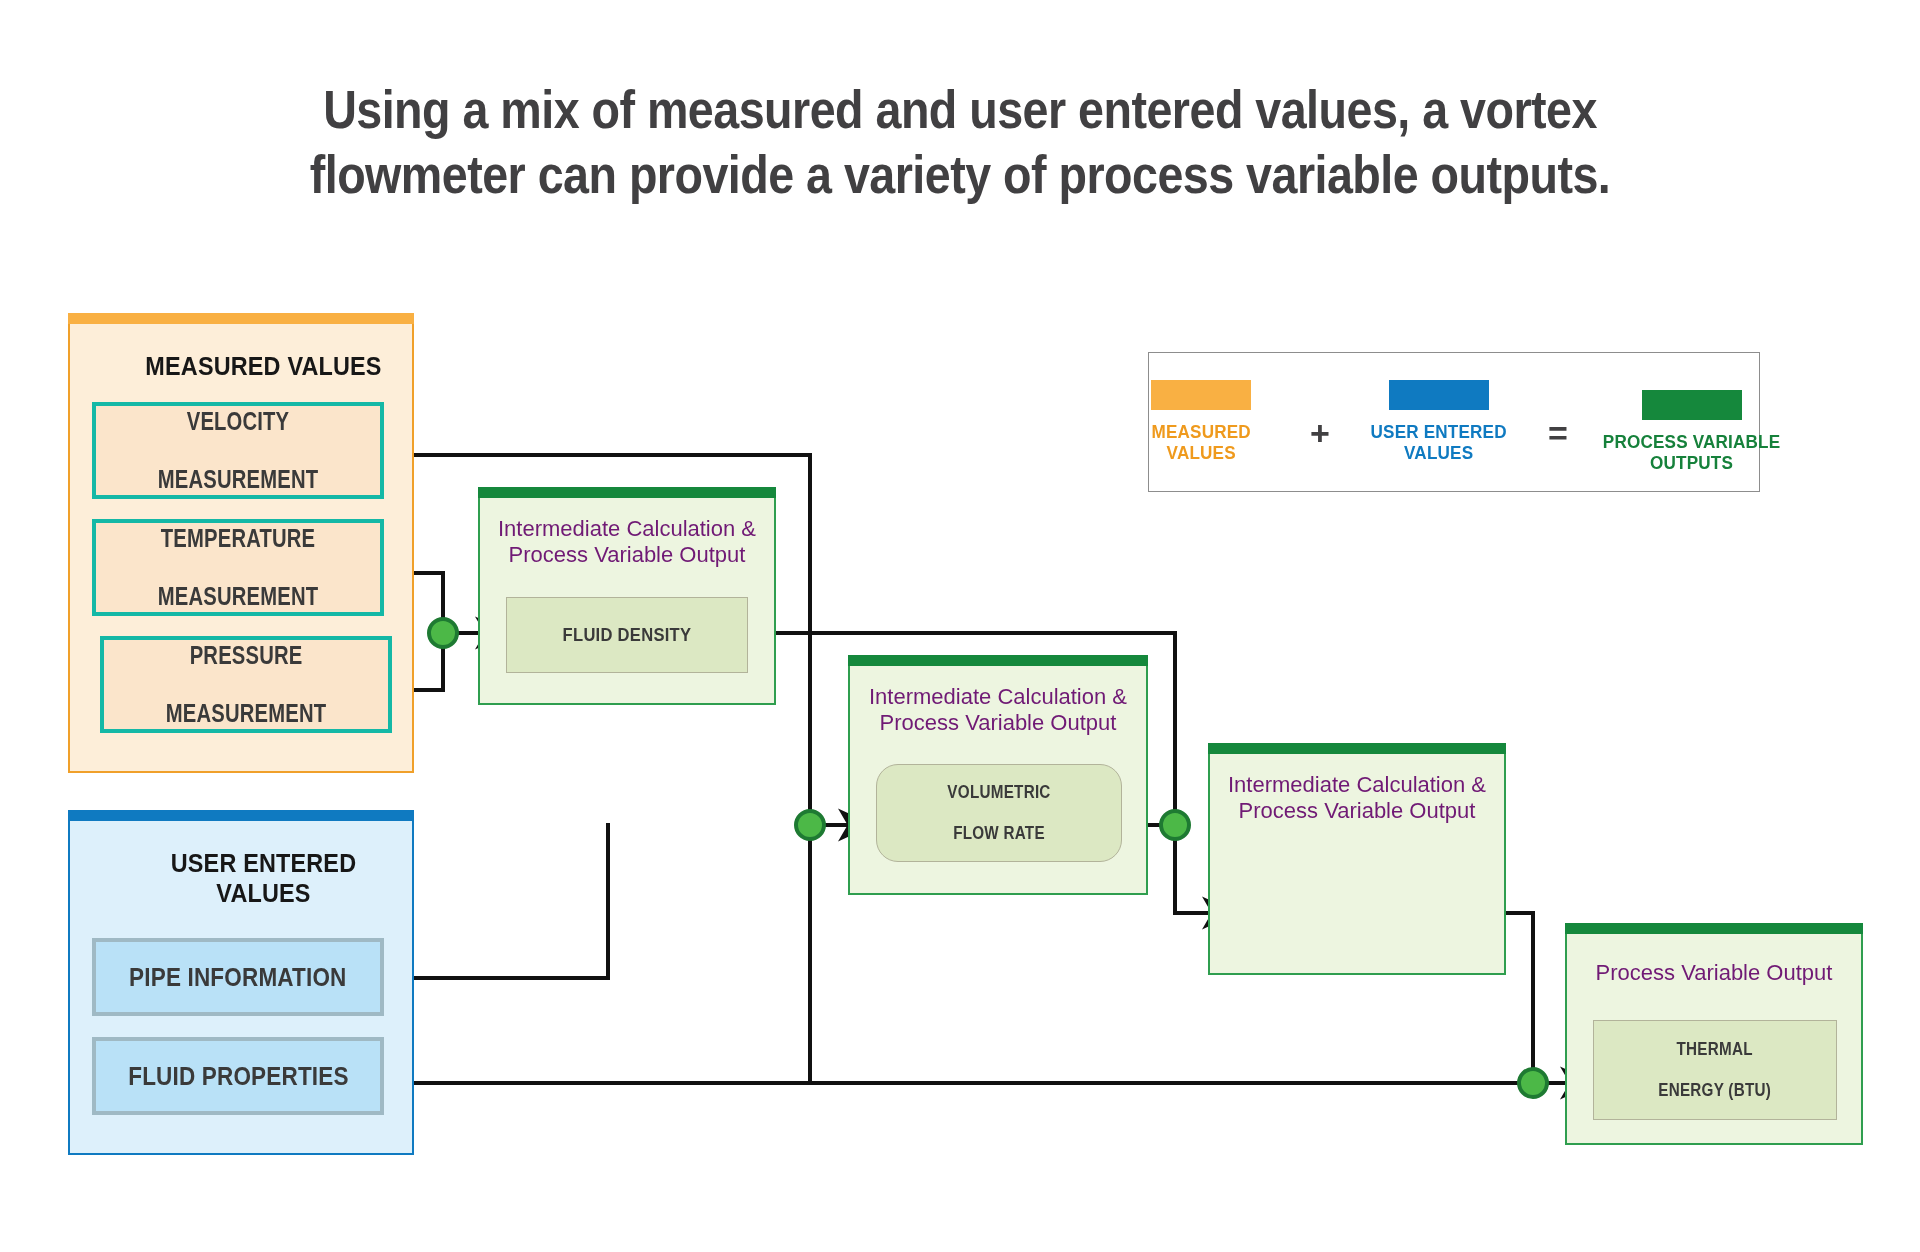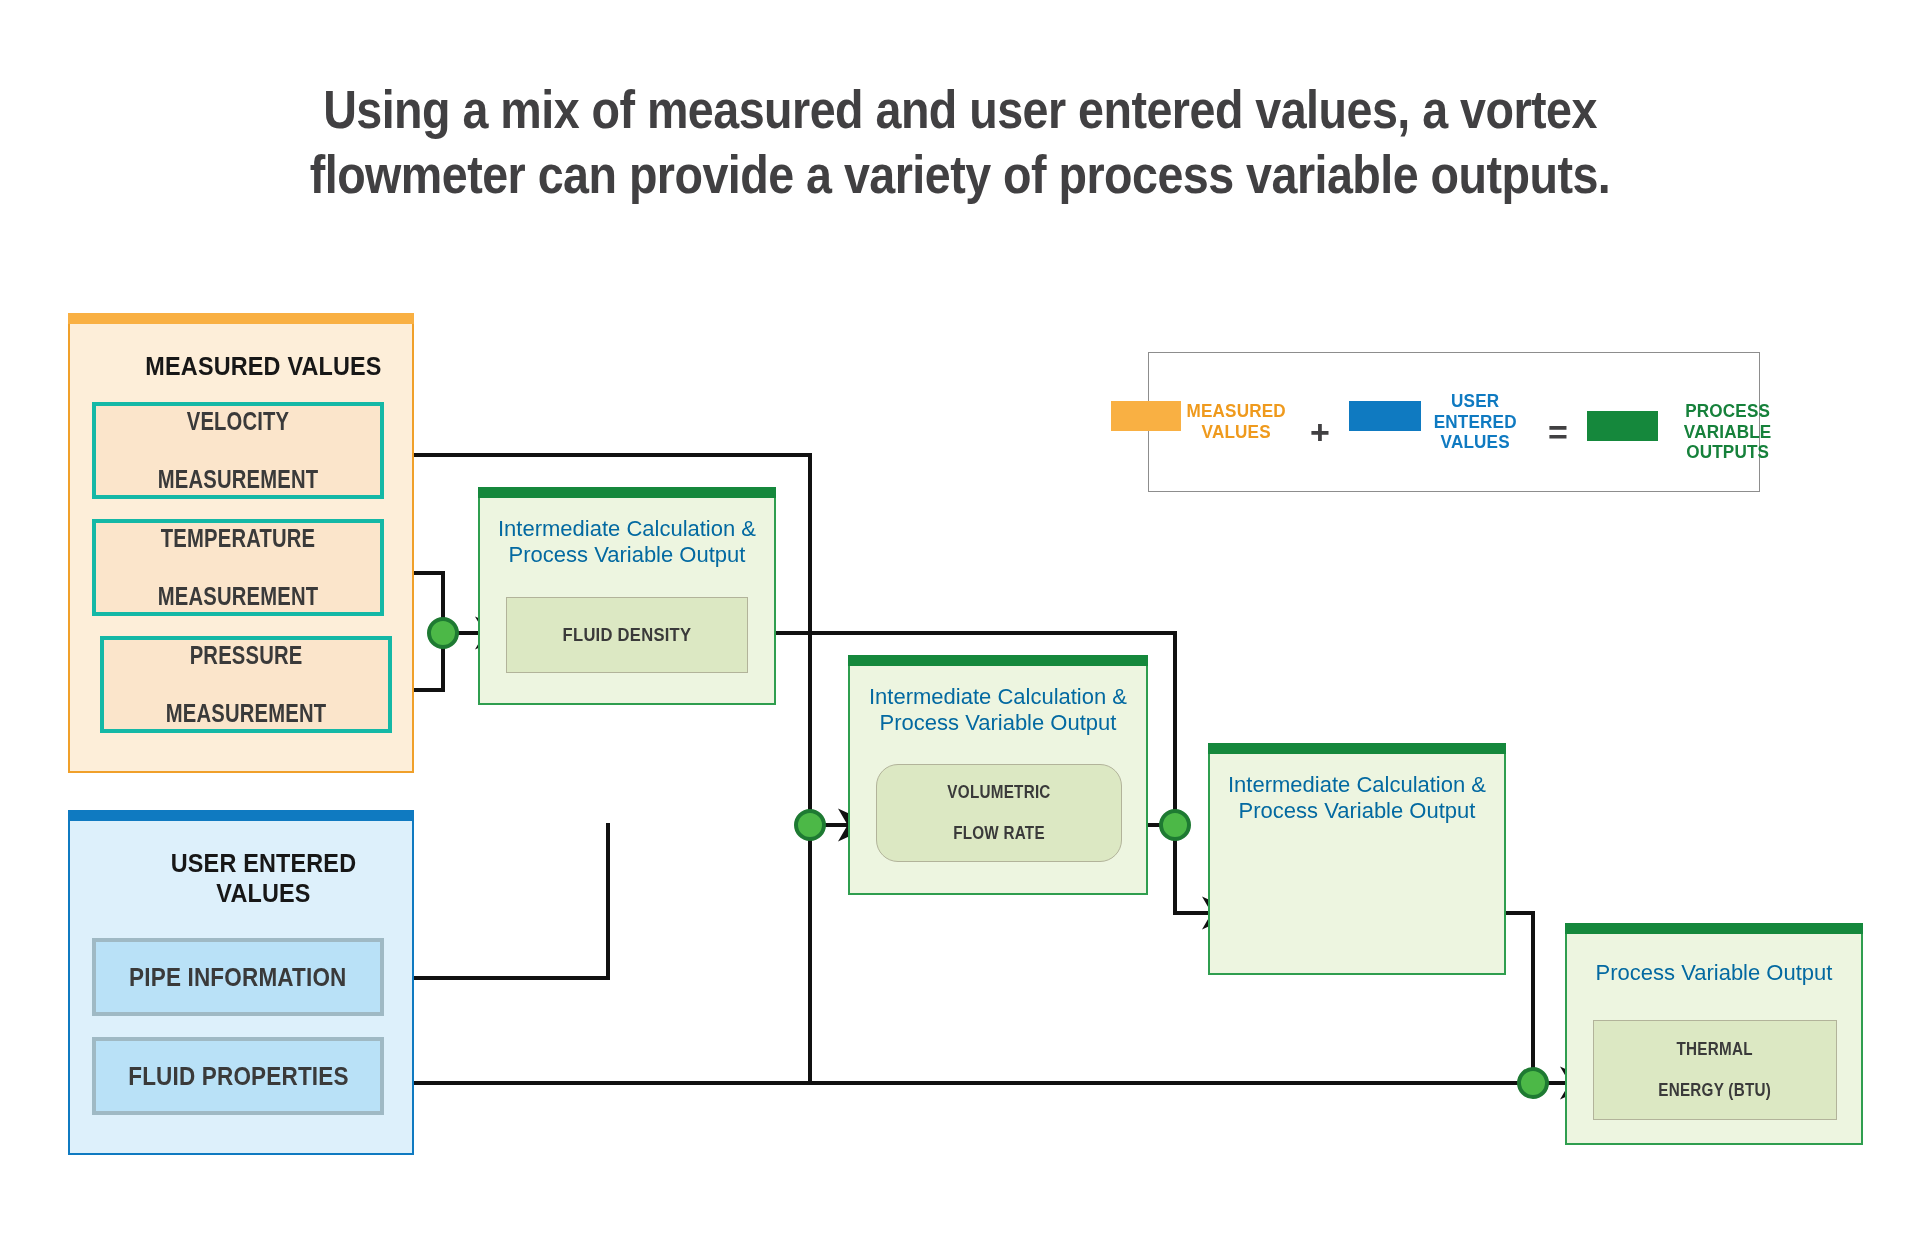--- a/index.html
+++ b/index.html
@@ -83,21 +83,21 @@
     box-sizing:border-box;
     background:#edf5e0;
     border:2px solid #2f9e4f;
     border-top:none;
   }
   .pcard .ptitle{
     position:relative;
     text-align:center;
     font-size:22px;
     line-height:1.2;
-    color:#0369a1;
+    color:#701a75;
     font-weight:normal;
   }
   .pcard .pinner{
     position:absolute;
     box-sizing:border-box;
     background:#dce8c3;
     border:1px solid #b2b39a;
     display:flex;align-items:center;justify-content:center;
     text-align:center;
     font-weight:bold;
@@ -111,21 +111,21 @@
   
   .legend{
     position:absolute;
     box-sizing:border-box;
     background:#ffffff;
     border:1.5px solid #8d8d8d;
     display:flex;align-items:center;justify-content:center;
   }
   .legend .lrow{display:flex;align-items:center;justify-content:center;gap:0px;}
   .legend .litem{
-    display:flex;flex-direction:row;align-items:center;justify-content:flex-start;
+    display:flex;flex-direction:column;align-items:center;justify-content:flex-start;
     width:180px;
   }
   .legend .swatch{width:100px;height:30px;margin-bottom:12px;}
   .legend .ltext{
     text-align:center;
     font-weight:bold;
     font-size:19px;
     line-height:1.1;
     letter-spacing:0.2px;
     transform:scaleX(0.9);

